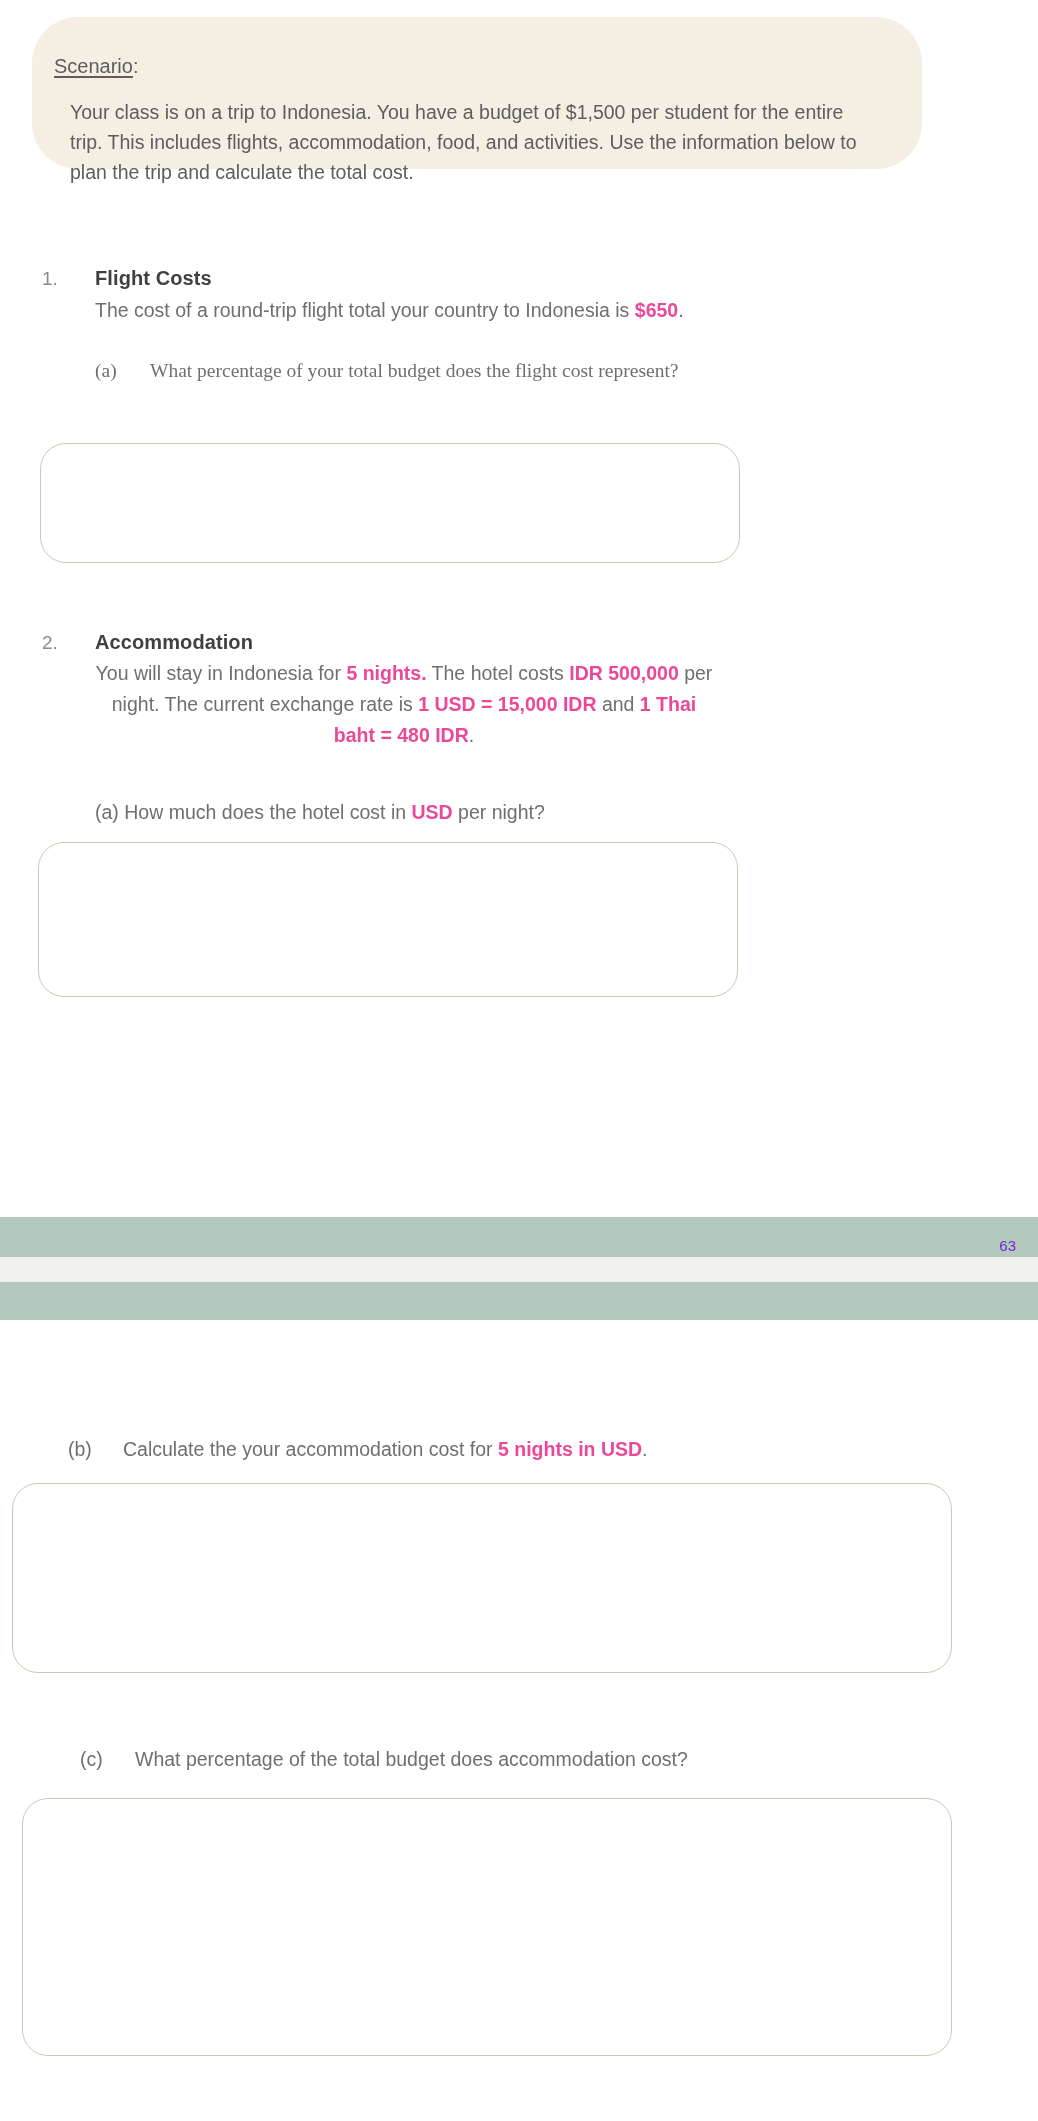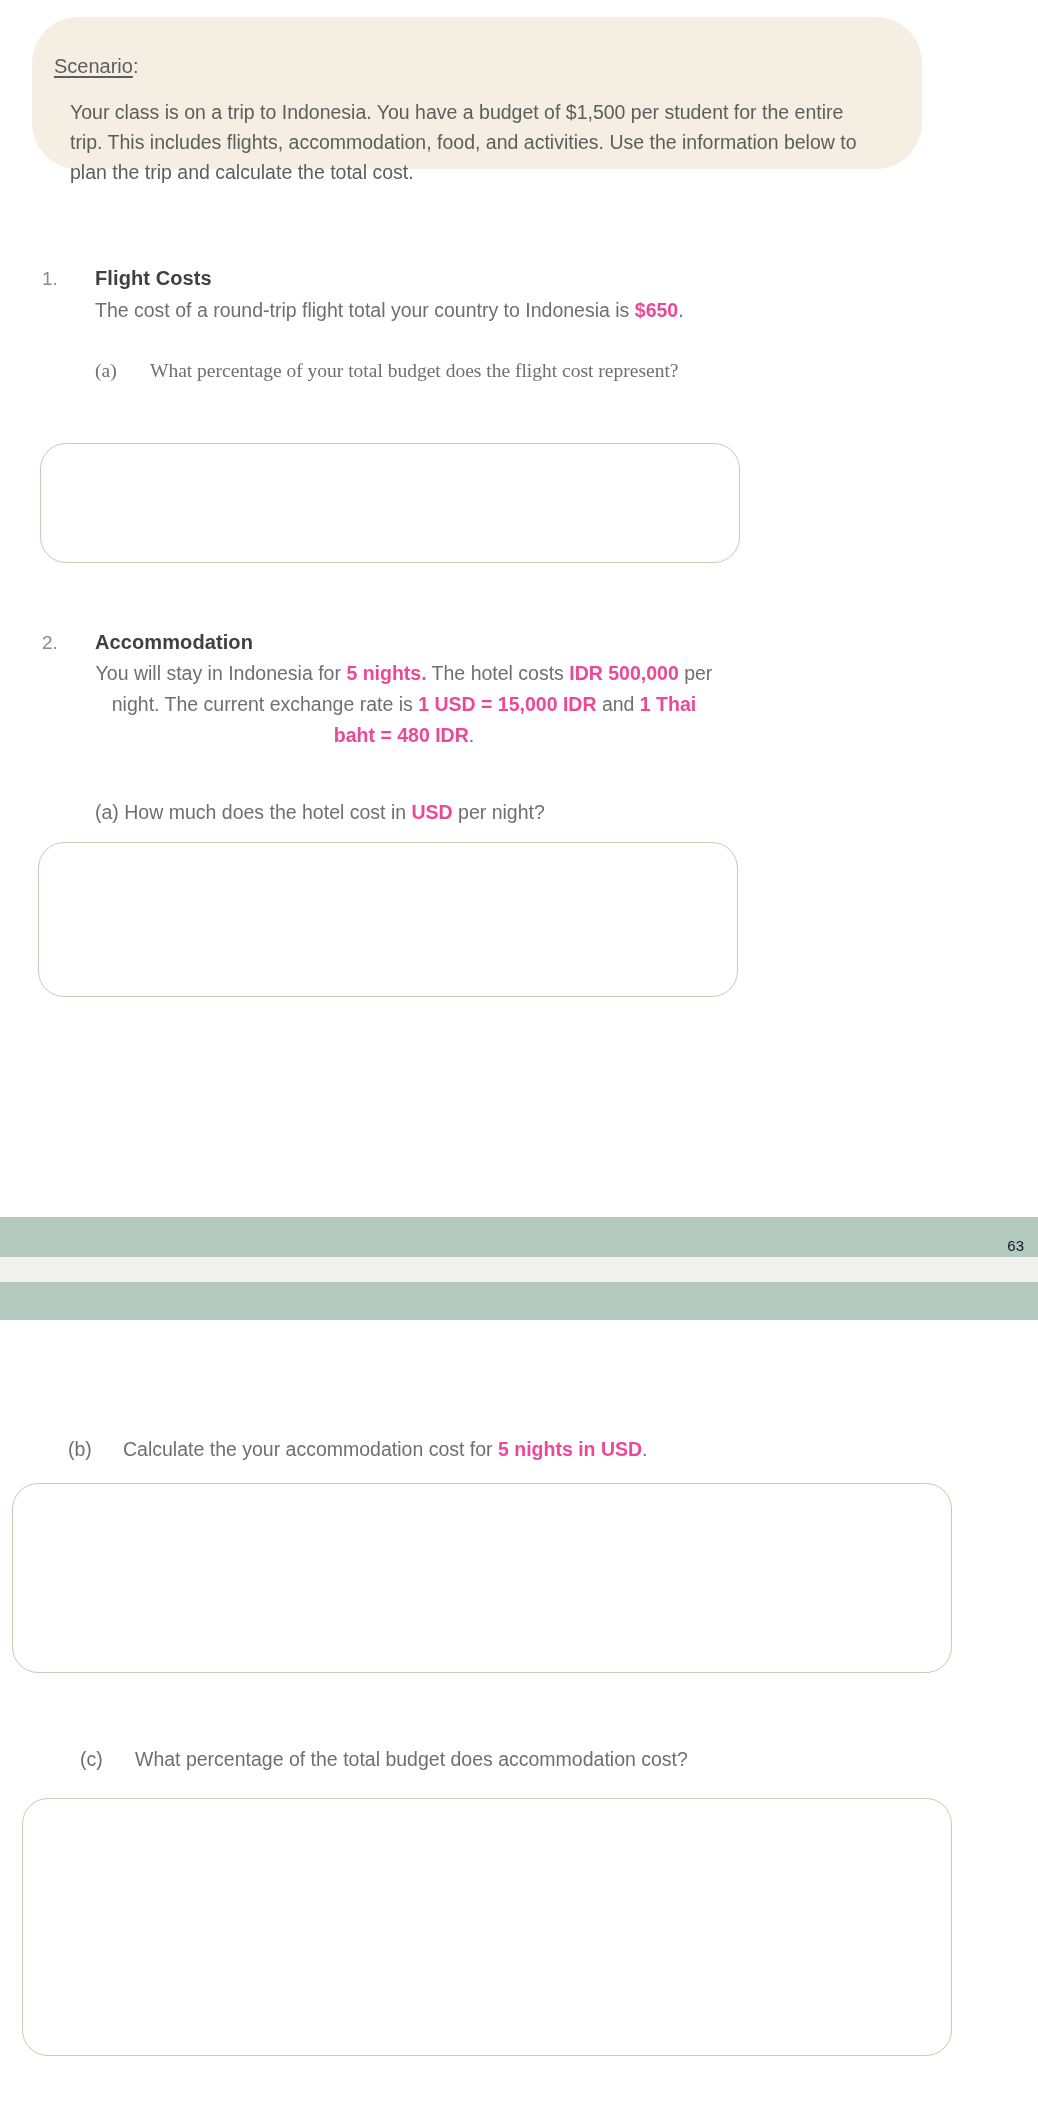--- a/index.html
+++ b/index.html
@@ -95,22 +95,22 @@
   }
   .band-gap {
     position: absolute;
     left: 0;
     width: 1038px;
     background: #f0f0ef;
   }
   .page-number {
     position: absolute;
     font-size: 15px;
-    color: #0f172a;
-    right: 14px;
+    color: #6d28d9;
+    right: 22px;
   }
 </style>
 </head>
 <body>
 
 <div class="scenario-box">
   <div class="scenario-label"><span class="u">Scenario</span><span>:</span></div>
   <p class="scenario-body">Your class is on a  trip to Indonesia. You have a budget of $1,500 per student for the entire trip. This includes flights, accommodation, food, and activities. Use the information below to plan the trip and calculate the total cost.</p>
 </div>
 

